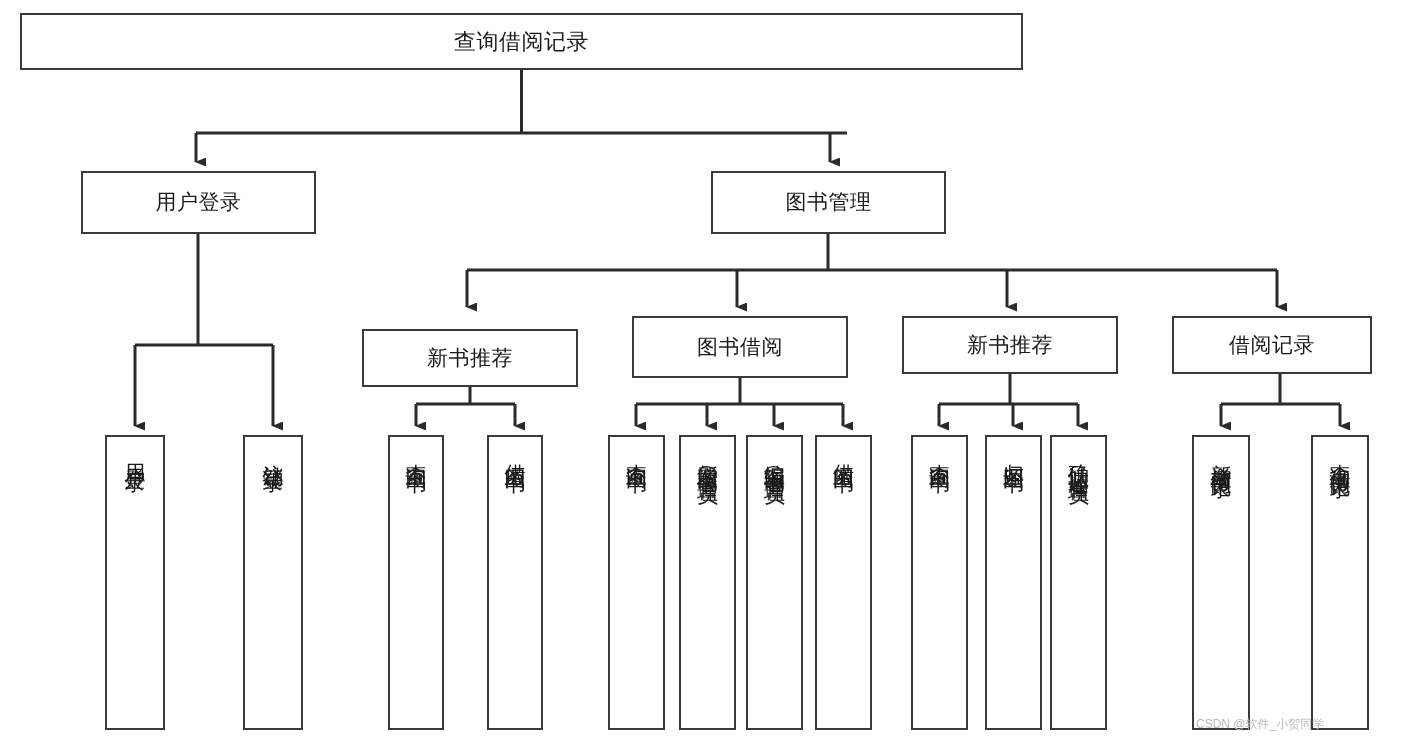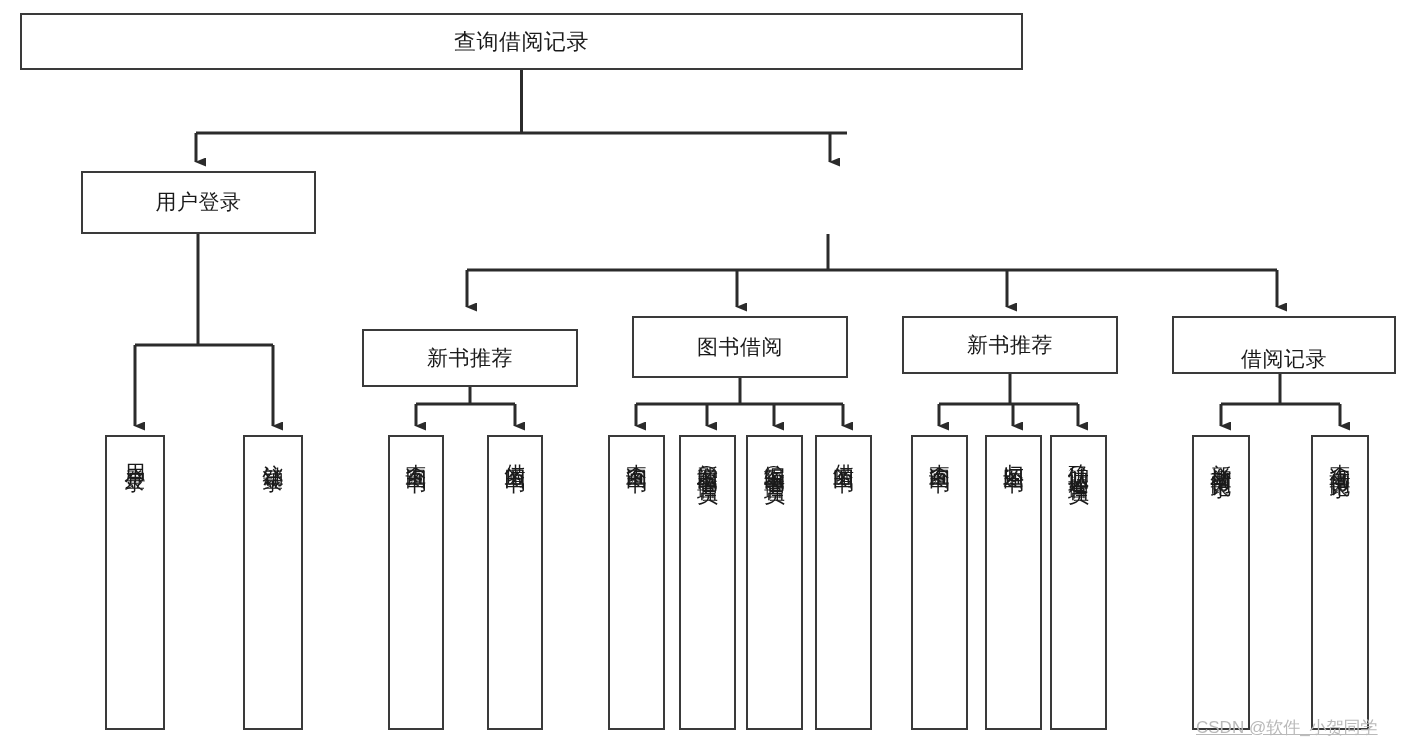--- a/index.html
+++ b/index.html
@@ -59,26 +59,25 @@
   }
   .node.vert .node-label {
     writing-mode: vertical-rl;
     text-orientation: upright;
     font-size: 21px;
     line-height: 1.05;
     letter-spacing: 3px;
   }
   .watermark {
     position: absolute;
-    font-size: 17px;
+    font-size: 12px;
     color: #b9b9b9;
     white-space: nowrap;
     z-index: 5;
     font-family: "Liberation Sans", "DejaVu Sans", sans-serif;
-    text-decoration: underline;
   }
 </style>
 </head>
 <body>
 
 <div id="canvas">
 
   <svg id="edges" viewBox="0 0 1405 747" xmlns="http://www.w3.org/2000/svg">
     <defs>
       <marker id="arrowhead" markerWidth="9" markerHeight="11" refX="4.5" refY="10" orient="auto" markerUnits="userSpaceOnUse">
@@ -129,31 +128,34 @@
     </g>
   </svg>
 
   <div class="node horiz root" style="left: 20px; top: 13px; width: 1003px; height: 57px;">
     <span class="node-label">查询借阅记录</span>
   </div>
 
   <div class="node horiz" style="left: 81px; top: 171px; width: 235px; height: 63px;">
     <span class="node-label">用户登录</span>
   </div>
+  <div class="node horiz" style="left: 711px; top: 171px; width: 235px; height: 63px;">
+    <span class="node-label">图书管理</span>
+  </div>
 
   <div class="node horiz" style="left: 362px; top: 316px; width: 216px; height: 58px; margin-top: 13px;">
     <span class="node-label">新书推荐</span>
   </div>
   <div class="node horiz" style="left: 632px; top: 316px; width: 216px; height: 62px;">
     <span class="node-label">图书借阅</span>
   </div>
   <div class="node horiz" style="left: 902px; top: 316px; width: 216px; height: 58px;">
     <span class="node-label">新书推荐</span>
   </div>
-  <div class="node horiz" style="left: 1172px; top: 316px; width: 224px; height: 58px; align-items: flex-end;">
+  <div class="node horiz" style="left: 1172px; top: 316px; width: 200px; height: 58px;">
     <span class="node-label">借阅记录</span>
   </div>
 
   <div class="node vert" style="left: 105px; top: 435px; width: 60px; height: 295px;">
     <span class="node-label">用户登录</span>
   </div>
   <div class="node vert" style="left: 243px; top: 435px; width: 60px; height: 295px;">
     <span class="node-label">注销登录</span>
   </div>
   <div class="node vert" style="left: 388px; top: 435px; width: 56px; height: 295px;">

